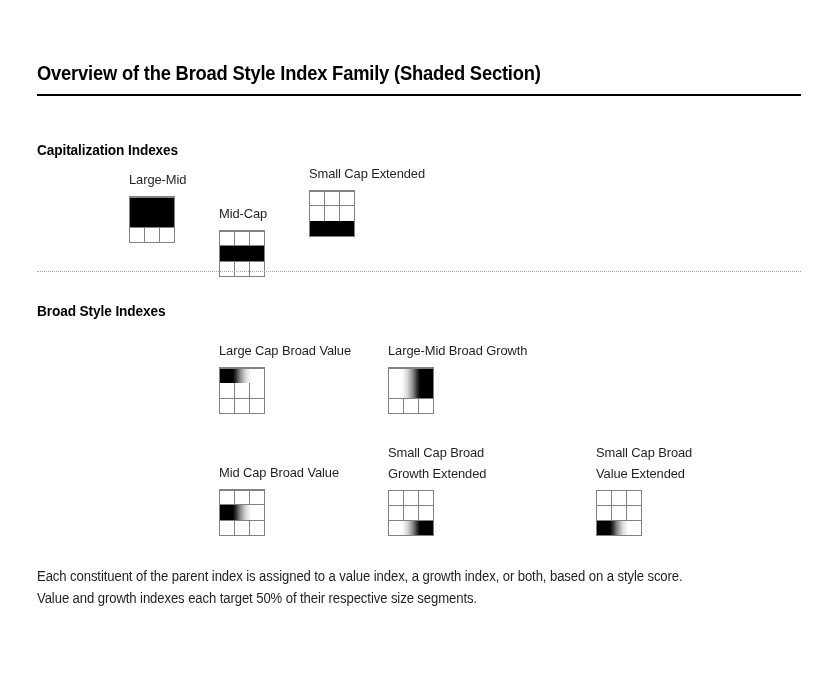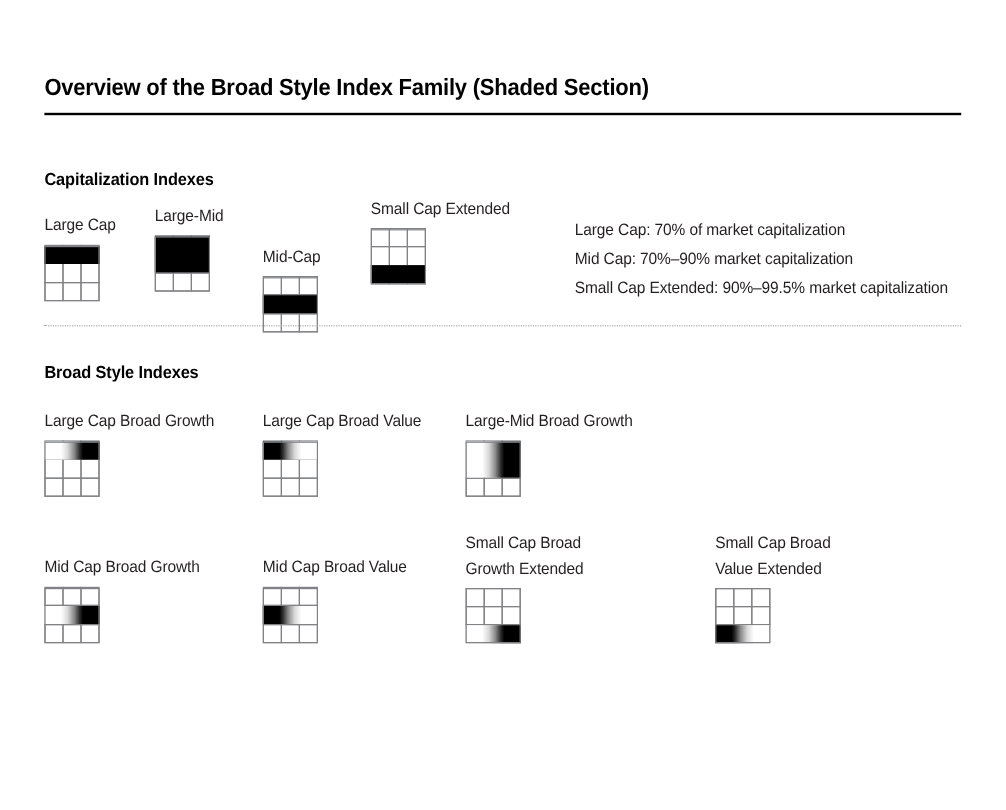--- a/index.html
+++ b/index.html
@@ -176,40 +176,20 @@
 
 <div class="page">
 
   <div class="title-wrap">
     <div class="title">Overview of the Broad Style Index Family (Shaded Section)</div>
     <div class="title-rule"></div>
   </div>
 
   <div class="section-heading" id="cap-heading">Capitalization Indexes</div>
 
-  <div class="item" style="left:37px; top:178px;">
-    <div class="item-label">Large Cap</div>
-    <div class="item-grid-holder">
-      <div class="grid">
-        <div class="cells">
-          <div class="cell"></div>
-            <div class="cell"></div>
-            <div class="cell"></div>
-          <div class="cell"></div>
-            <div class="cell"></div>
-            <div class="cell"></div>
-          <div class="cell"></div>
-            <div class="cell"></div>
-            <div class="cell"></div>
-        </div>
-        <div class="band solid row1"></div>
-        <div class="frame"></div>
-      </div>
-    </div>
-  </div>
 
   <div class="item" style="left:129px; top:170px;text-align:center;">
     <div class="item-label">Large-Mid</div>
     <div class="item-grid-holder">
       <div class="grid">
         <div class="cells">
           <div class="cell"></div>
             <div class="cell"></div>
             <div class="cell"></div>
           <div class="cell"></div>
@@ -260,50 +240,25 @@
           <div class="cell"></div>
             <div class="cell"></div>
             <div class="cell"></div>
         </div>
         <div class="band solid row3"></div>
         <div class="frame"></div>
       </div>
     </div>
   </div>
 
-  <div class="cap-notes">
-    <div class="cap-note">Large Cap: 70% of market capitalization</div>
-    <div class="cap-note">Mid Cap: 70%–90% market capitalization</div>
-    <div class="cap-note">Small Cap Extended: 90%–99.5% market capitalization</div>
-  </div>
 
   <div class="divider"></div>
 
   <div class="section-heading" id="style-heading">Broad Style Indexes</div>
 
-  <div class="item" style="left:37px; top:341px;">
-    <div class="item-label">Large Cap Broad Growth</div>
-    <div class="item-grid-holder">
-      <div class="grid">
-        <div class="cells">
-          <div class="cell"></div>
-            <div class="cell"></div>
-            <div class="cell"></div>
-          <div class="cell"></div>
-            <div class="cell"></div>
-            <div class="cell"></div>
-          <div class="cell"></div>
-            <div class="cell"></div>
-            <div class="cell"></div>
-        </div>
-        <div class="band growth row1"></div>
-        <div class="frame"></div>
-      </div>
-    </div>
-  </div>
 
   <div class="item" style="left:219px; top:341px;text-align:center;">
     <div class="item-label">Large Cap Broad Value</div>
     <div class="item-grid-holder">
       <div class="grid">
         <div class="cells">
           <div class="cell"></div>
             <div class="cell"></div>
             <div class="cell"></div>
           <div class="cell"></div>
@@ -334,40 +289,20 @@
             <div class="cell"></div>
             <div class="cell"></div>
         </div>
         <div class="band growth row12"></div>
         <div class="frame"></div>
       </div>
     </div>
   </div>
 
 
-  <div class="item" style="left:37px; top:463px;">
-    <div class="item-label">Mid Cap Broad Growth</div>
-    <div class="item-grid-holder">
-      <div class="grid">
-        <div class="cells">
-          <div class="cell"></div>
-            <div class="cell"></div>
-            <div class="cell"></div>
-          <div class="cell"></div>
-            <div class="cell"></div>
-            <div class="cell"></div>
-          <div class="cell"></div>
-            <div class="cell"></div>
-            <div class="cell"></div>
-        </div>
-        <div class="band growth row2"></div>
-        <div class="frame"></div>
-      </div>
-    </div>
-  </div>
 
   <div class="item" style="left:219px; top:463px;">
     <div class="item-label">Mid Cap Broad Value</div>
     <div class="item-grid-holder">
       <div class="grid">
         <div class="cells">
           <div class="cell"></div>
             <div class="cell"></div>
             <div class="cell"></div>
           <div class="cell"></div>
@@ -420,14 +355,18 @@
           <div class="cell"></div>
             <div class="cell"></div>
             <div class="cell"></div>
         </div>
         <div class="band value row3"></div>
         <div class="frame"></div>
       </div>
     </div>
   </div>
 
+  <div class="footnote">
+    <div class="footnote-line">Each constituent of the parent index is assigned to a value index, a growth index, or both, based on a style score.</div>
+    <div class="footnote-line">Value and growth indexes each target 50% of their respective size segments.</div>
+  </div>
 
 </div>
 
 </body></html>

